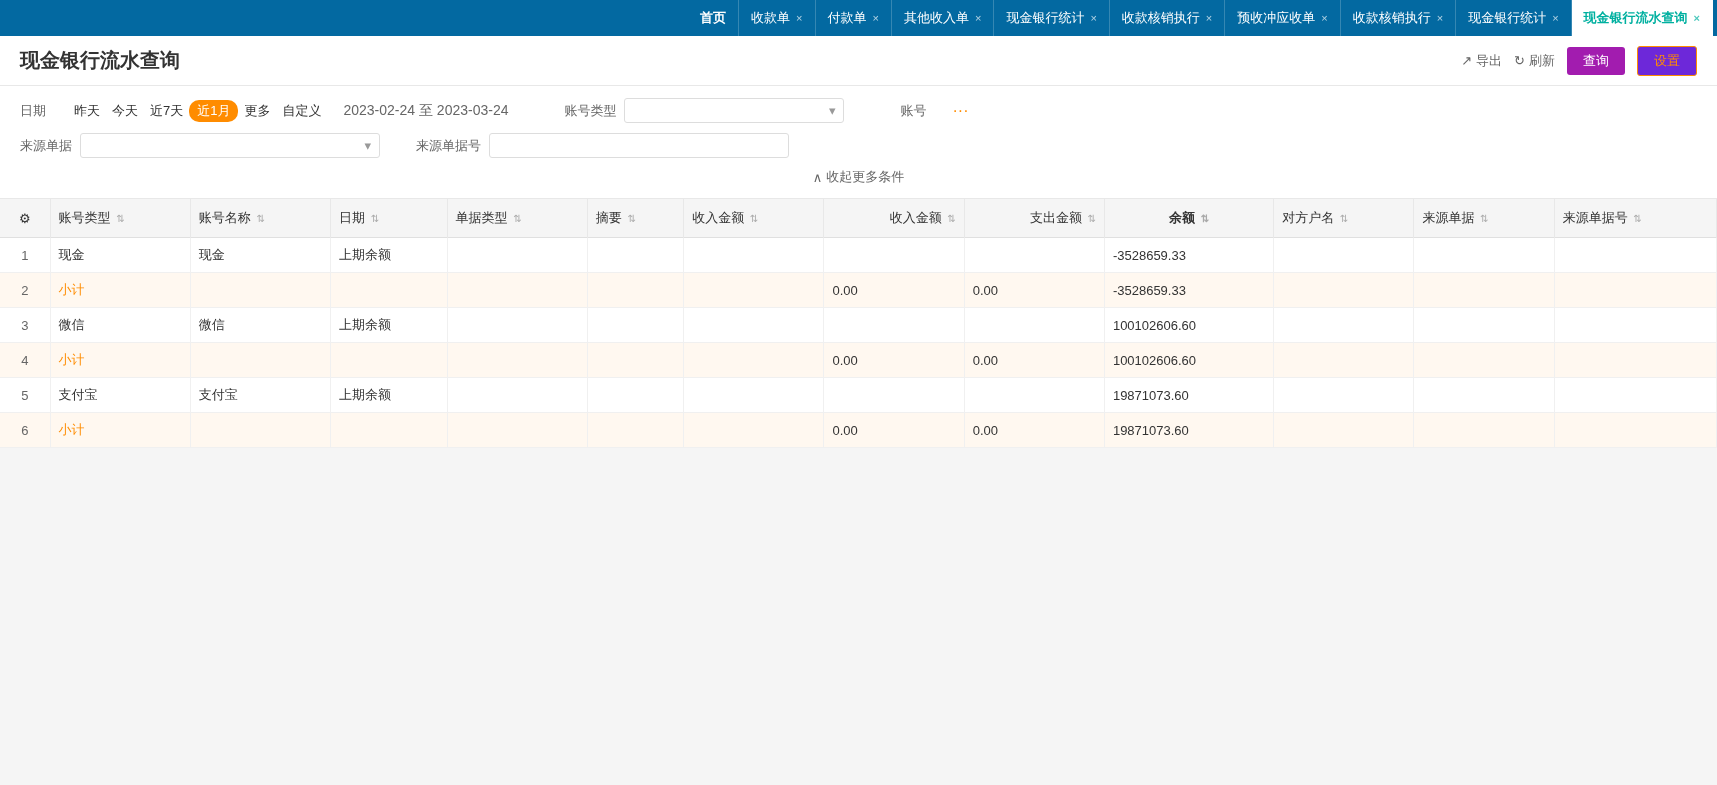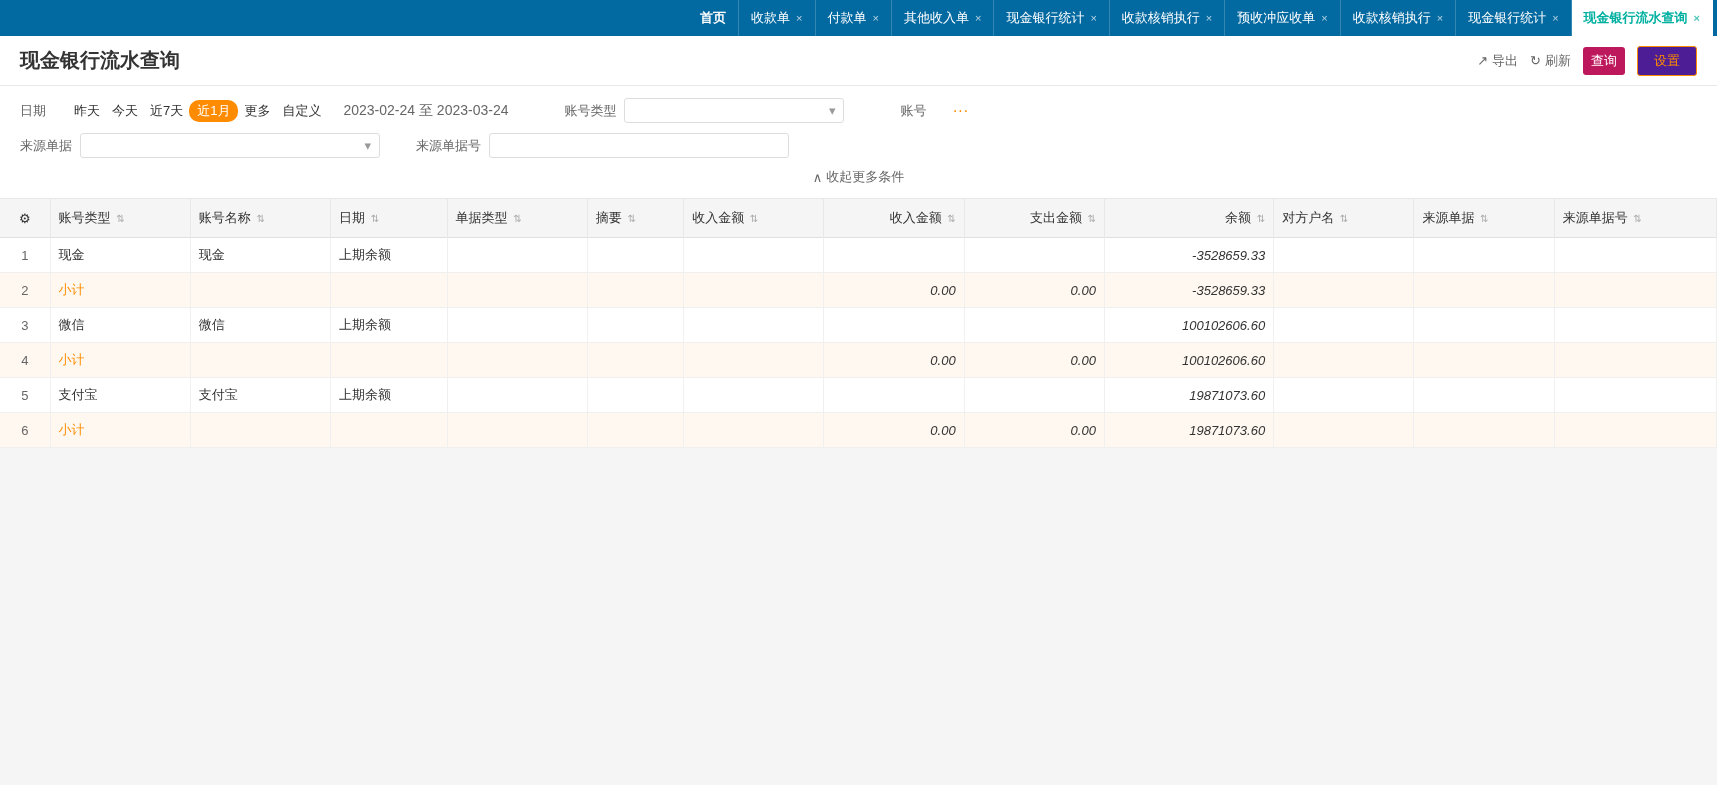--- a/index.html
+++ b/index.html
@@ -62,30 +62,30 @@
       color: #666;
       font-size: 13px;
       cursor: pointer;
       display: flex;
       align-items: center;
       gap: 4px;
       background: none;
       border: none;
     }
     .btn-orange {
-      background: #be185d;
+      background: #a21caf;
       color: #fff;
       border: none;
-      padding: 5px 8px;
+      padding: 5px 16px;
       border-radius: 3px;
       cursor: pointer;
       font-size: 13px;
     }
     .btn-orange-outline {
-      background: #4c1d95;
+      background: #6d28d9;
       color: #ff8c00;
       border: 1px solid #ff8c00;
       padding: 5px 16px;
       border-radius: 3px;
       cursor: pointer;
       font-size: 13px;
     }
 
     
     .filter-area {
@@ -212,22 +212,21 @@
       padding: 8px 8px;
       color: #333;
       white-space: nowrap;
       border-right: 1px solid #f0f0f0;
     }
     tbody td:first-child {
       text-align: center;
       color: #666;
     }
     tbody td.number {
-      text-align: right;
-      font-style: italic;
+      text-align: left;
     }
     tbody td.subtotal-label {
       color: #ff8c00;
     }
   </style>
 </head>
 <body>
 
 <nav class="top-nav">
   <div class="nav-item home">首页</div>
@@ -370,21 +369,21 @@
           <span class="sort-icon">⇅</span>
         </th>
         <th style="text-align:right;">
           <span>收入金额</span>
           <span class="sort-icon">⇅</span>
         </th>
         <th style="text-align:right;">
           <span>支出金额</span>
           <span class="sort-icon">⇅</span>
         </th>
-        <th style="text-align:right;">
+        <th style="text-align:center;font-weight:bold;">
           <span>余额</span>
           <span class="sort-icon">⇅</span>
         </th>
         <th>
           <span>对方户名</span>
           <span class="sort-icon">⇅</span>
         </th>
         <th>
           <span>来源单据</span>
           <span class="sort-icon">⇅</span>

